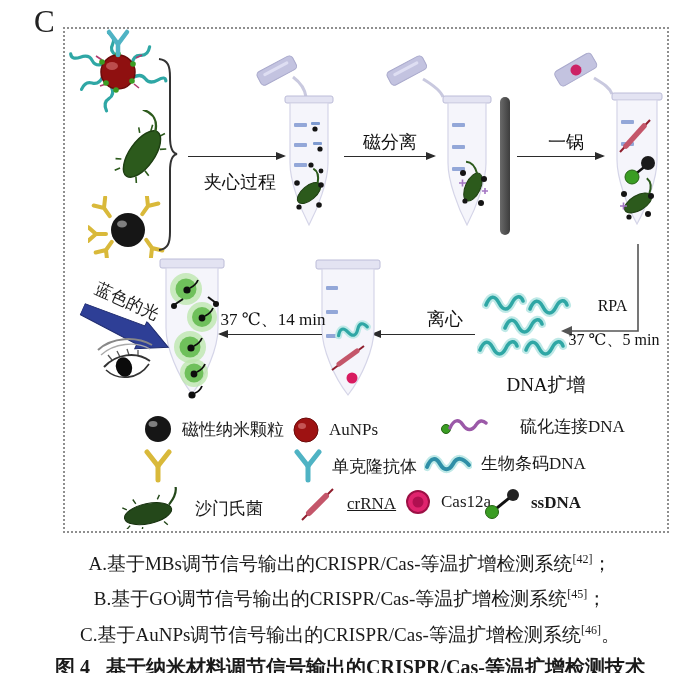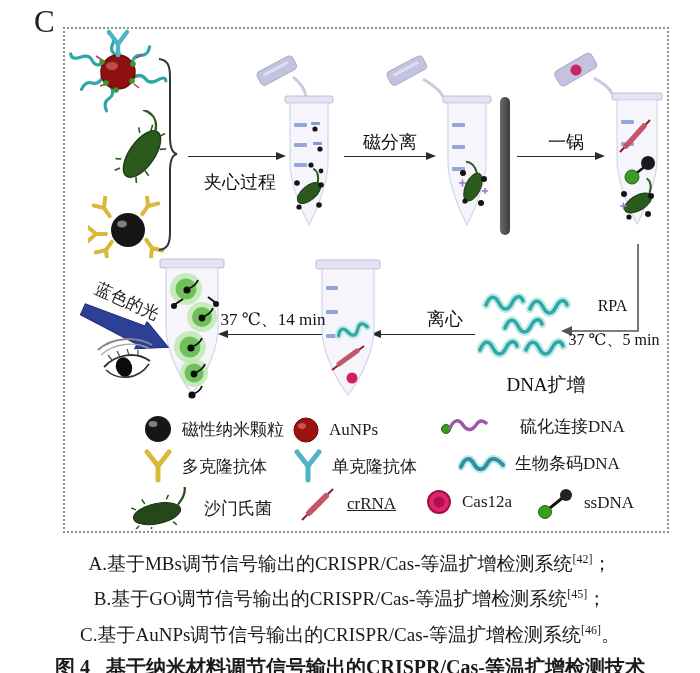--- a/index.html
+++ b/index.html
@@ -356,43 +356,42 @@
   </div>
   <div class="legend-item abs" style="left:143px;top:449px;">
     <span>
       <svg width="30" height="34" viewBox="0 0 30 34">
           <g stroke="#d9b93a" stroke-width="5" fill="none" stroke-linecap="round">
             <path d="M4,3 L15,17 L26,3"></path>
             <path d="M15,17 L15,31"></path>
           </g>
         </svg>
     </span>
-    <span class="llabel">多克隆抗体</span>
   </div>
   <div class="legend-item abs" style="left:293px;top:449px;">
     <span>
       <svg width="30" height="34" viewBox="0 0 30 34">
           <g stroke="#4fb3c4" stroke-width="5" fill="none" stroke-linecap="round">
             <path d="M4,3 L15,17 L26,3"></path>
             <path d="M15,17 L15,31"></path>
           </g>
         </svg>
     </span>
     <span class="llabel">单克隆抗体</span>
   </div>
-  <div class="legend-item abs" style="left:458px;top:452px;">
+  <div class="legend-item abs" style="left:424px;top:452px;">
     <span>
       <svg width="48" height="22" viewBox="0 0 48 22">
         <path d="M3,14 C7,4 12,4 16,11 C20,18 25,18 29,11 C33,4 38,4 45,12" stroke="#bfe9e7" stroke-width="8" fill="none" stroke-linecap="round"></path>
         <path d="M3,14 C7,4 12,4 16,11 C20,18 25,18 29,11 C33,4 38,4 45,12" stroke="#2f8fa7" stroke-width="4" fill="none" stroke-linecap="round"></path>
       </svg>
     </span>
     <span class="llabel">生物条码DNA</span>
   </div>
-  <div class="legend-item abs" style="left:125px;top:487px;">
+  <div class="legend-item abs" style="left:116px;top:487px;">
     <span>
       <svg width="70" height="42" viewBox="0 0 70 42">
         <g transform="rotate(-12 35 26)">
           <g stroke="#24481a" stroke-width="1.4">
               <path d="M12,18 l-4,-3 M22,14 l-2,-5 M44,14 l3,-4 M12,34 l-4,3 M24,38 l-2,5 M46,37 l3,4" fill="none"></path>
             </g>
           <ellipse cx="32" cy="26" rx="24" ry="10" fill="#24481a" stroke="#16300e"></ellipse>
           <path d="M55,21 C62,15 66,9 64,2" stroke="#24481a" stroke-width="2.2" fill="none" stroke-linecap="round"></path>
         </g>
       </svg>
@@ -401,30 +400,30 @@
   </div>
   <div class="legend-item abs" style="left:298px;top:484px;text-decoration:underline;">
     <span>
       <svg width="40" height="40" viewBox="0 0 40 40">
         <line x1="4" y1="36" x2="35" y2="5" stroke="#8f1d2c" stroke-width="2"></line>
         <line x1="11" y1="29" x2="28" y2="12" stroke="#c4566a" stroke-width="6" stroke-linecap="round"></line>
       </svg>
     </span>
     <span class="llabel">crRNA</span>
   </div>
-  <div class="legend-item abs" style="left:425px;top:488px;">
+  <div class="legend-item abs" style="left:404px;top:488px;">
     <span>
       <svg width="28" height="28" viewBox="0 0 28 28">
           <circle cx="14" cy="14" r="11" fill="#e0246e" stroke="#9c1045" stroke-width="2"></circle>
           <circle cx="14" cy="14" r="5.5" fill="#b01050"></circle>
         </svg>
     </span>
     <span class="llabel">Cas12a</span>
   </div>
-  <div class="legend-item abs" style="left:537px;top:486px;">
+  <div class="legend-item abs" style="left:484px;top:486px;font-weight:bold;">
     <span>
       <svg width="38" height="34" viewBox="0 0 38 34">
         <line x1="8" y1="26" x2="29" y2="9" stroke="#111" stroke-width="3"></line>
         <circle cx="29" cy="9" r="6" fill="#222"></circle>
         <circle cx="8" cy="26" r="6.5" fill="#3a9d23" stroke="#256313"></circle>
       </svg>
     </span>
     <span class="llabel">ssDNA</span>
   </div>
 

